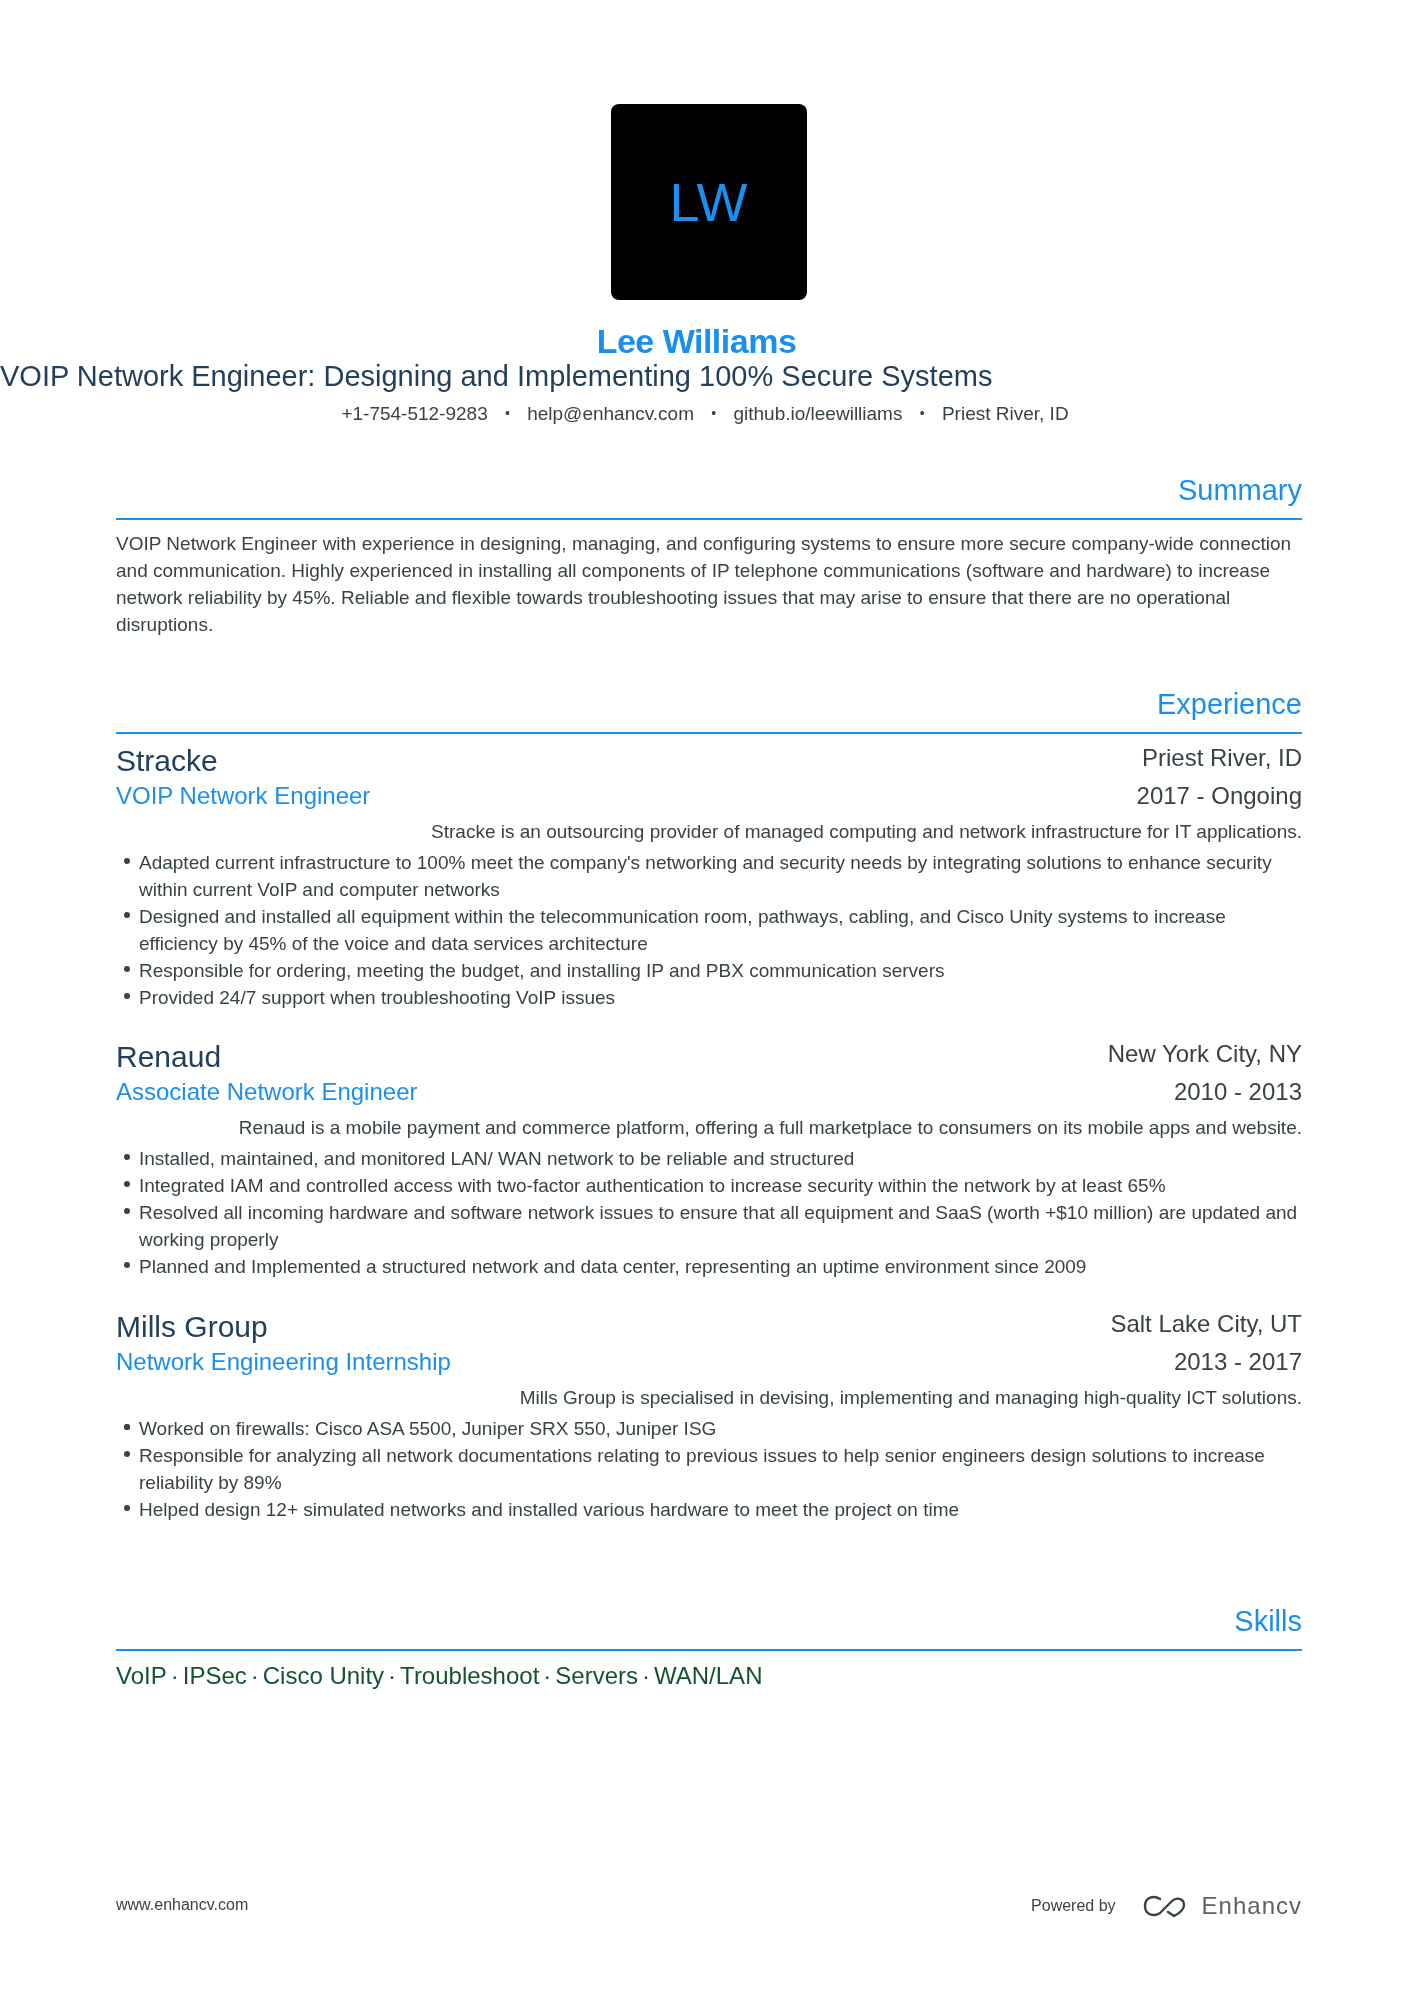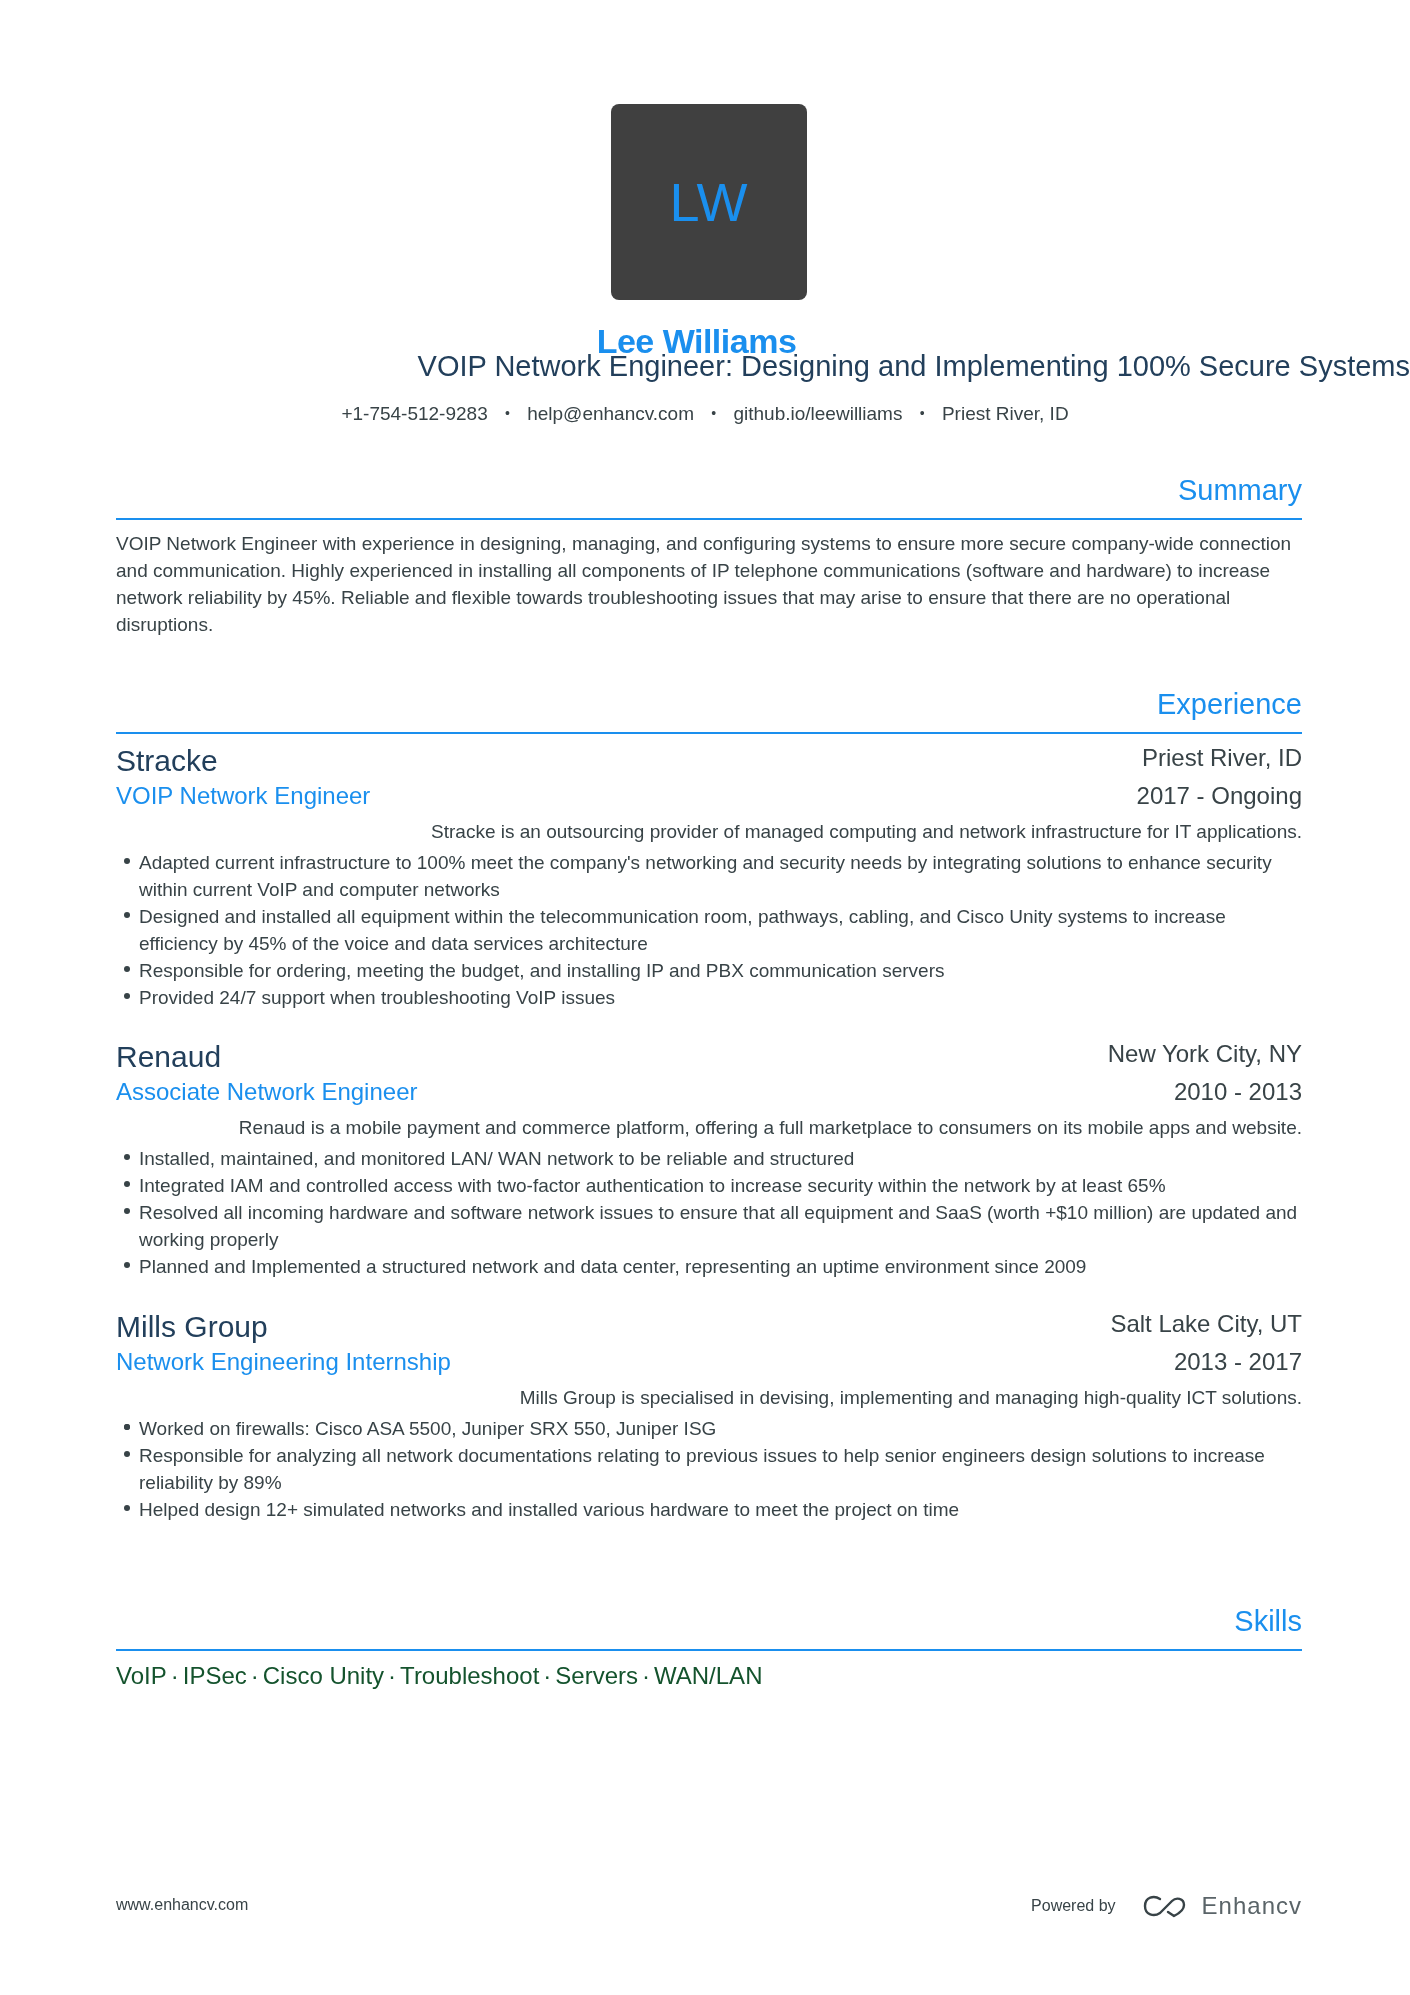--- a/index.html
+++ b/index.html
@@ -7,31 +7,31 @@
     body {
       font-family: "Liberation Sans", "DejaVu Sans", sans-serif;
       color: #384347;
       position: relative;
       overflow: hidden;
     }
     .page { position: absolute; left: 0; top: 0; width: 1410px; height: 1995px; }
 
     .avatar {
       position: absolute; left: 611px; top: 104px; width: 196px; height: 196px;
-      background: #404040; border-radius: 8px;
+      background: #000000; border-radius: 8px;
       display: flex; align-items: center; justify-content: center;
     }
     .avatar-initials { color: #1a8fee; font-size: 54px; letter-spacing: 1px; }
 
     .name {
       position: absolute; left: 0; top: 322px; width: 1393px; text-align: center;
       color: #1a8fee; font-size: 34px; font-weight: bold; letter-spacing: -0.5px;
     }
     .headline {
-      position: absolute; left: 0; top: 350px; width: 1410px; text-align: right;
+      position: absolute; left: 0; top: 360px; width: 1410px; text-align: left;
       color: #223f5b; font-size: 29px;
     }
     .contacts {
       position: absolute; left: 0; top: 403px; width: 1410px; text-align: center;
       font-size: 19px; color: #384347;
     }
     .contacts .sep { margin: 0 12px; font-size: 14px; vertical-align: 2px; }
 
     .section-title {
       position: absolute; left: 116px; width: 1186px; text-align: right;

